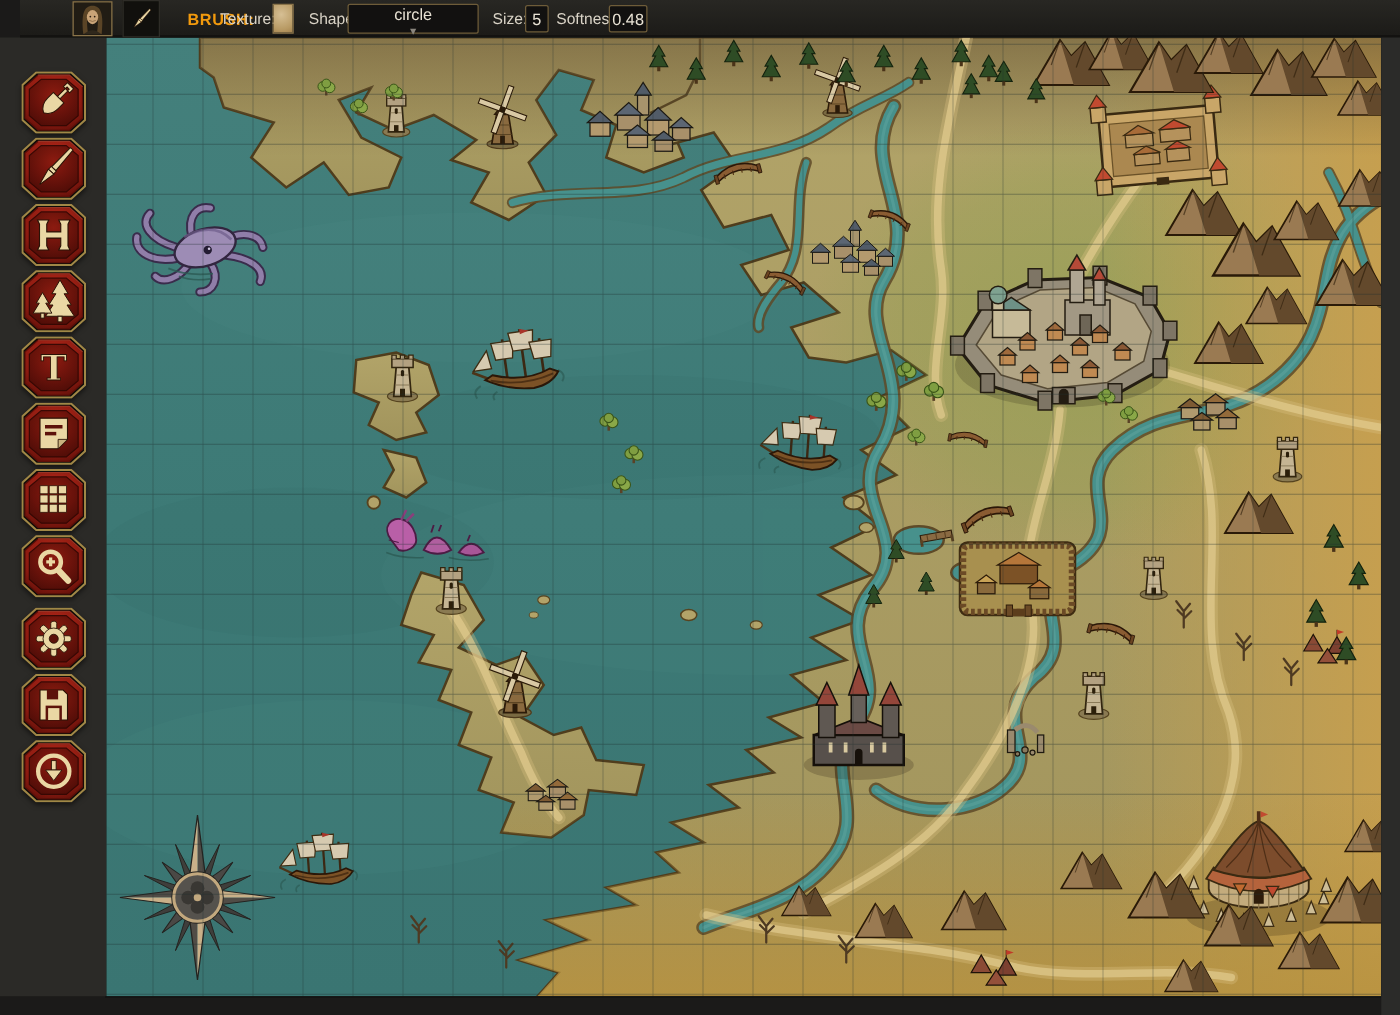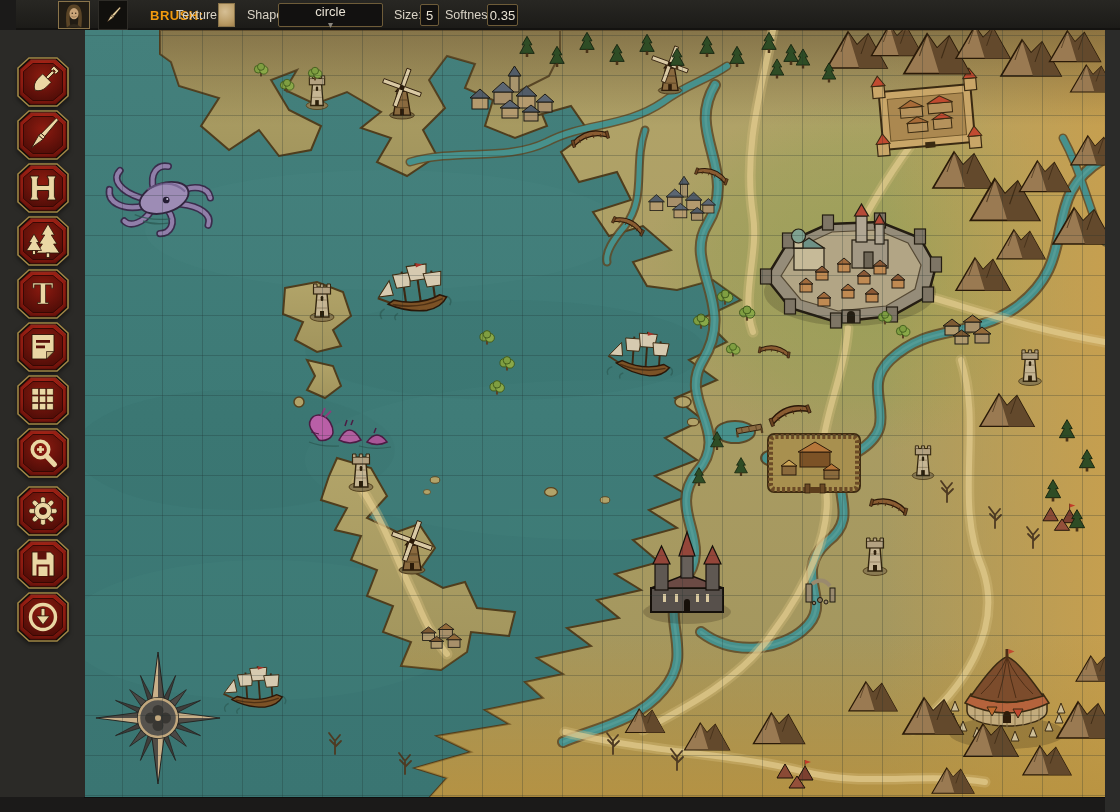--- a/index.html
+++ b/index.html
@@ -504,21 +504,21 @@
   <span class="t-label lbl-texture">Texture:</span>
   <div class="swatch"></div>
   <span class="t-label lbl-shape">Shape:</span>
   <div class="t-box dropdown">
     <span>circle</span>
     <span class="arrow">▾</span>
   </div>
   <span class="t-label lbl-size">Size:</span>
   <div class="t-box size-box">5</div>
   <span class="t-label lbl-soft">Softness:</span>
-  <div class="t-box soft-box">0.35</div>
+  <div class="t-box soft-box">0.48</div>
 </div>
 
 <div class="sidebar">
       <div class="tool-btn">
         <svg viewBox="0 0 52 50">
           <use href="#oct-frame"></use>
           <use href="#icon-shovel"></use>
         </svg>
       </div>
       <div class="tool-btn">

